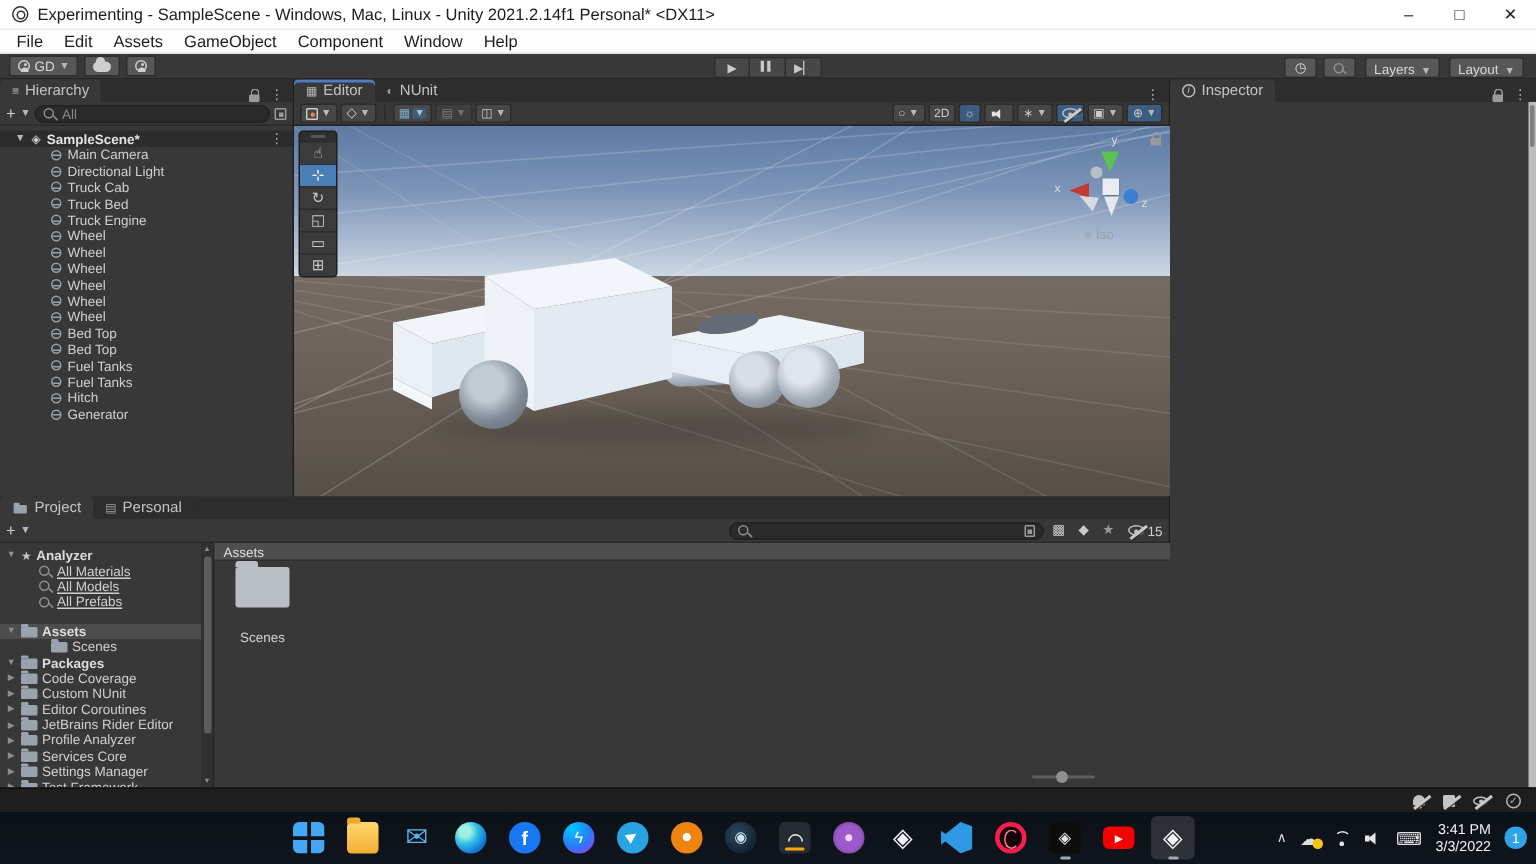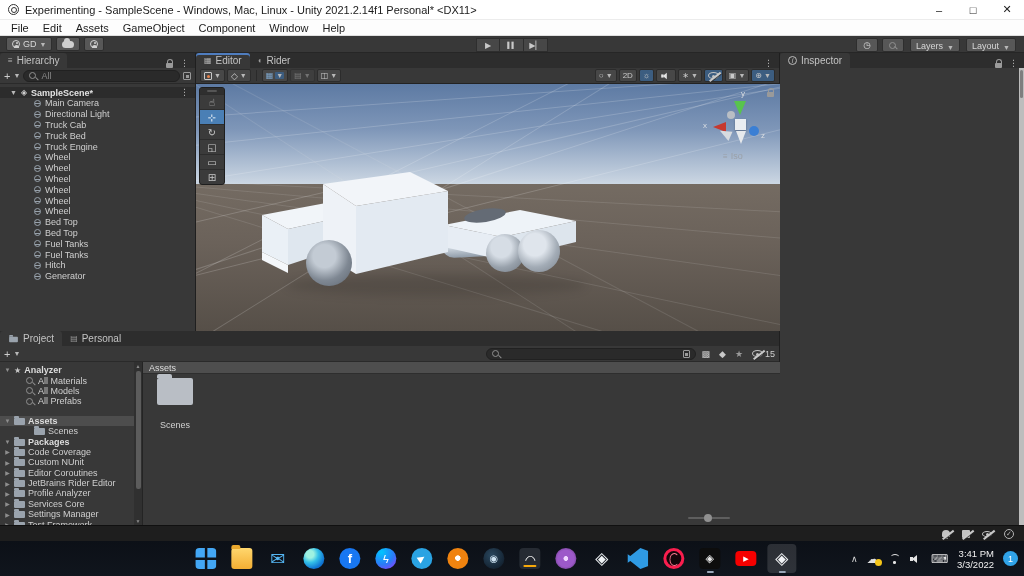--- a/index.html
+++ b/index.html
@@ -120,21 +120,21 @@
   .project{left:0;top:331px;width:780px;height:194px;background:#383838;border-right:1px solid #1f1f1f;}
   .proj-tools{height:16px;background:#383838;border-bottom:1px solid #2a2a2a;display:flex;align-items:center;padding:0 4px;position:relative;}
   .proj-body{position:absolute;left:0;top:31px;width:780px;height:163px;display:flex;}
   .ptree{width:143px;height:163px;background:#383838;border-right:1px solid #242424;position:relative;overflow:hidden;padding-top:3px;}
   .prow{display:flex;align-items:center;height:10.4px;font-size:9px;color:#cfcfcf;gap:3px;padding-left:4px;white-space:nowrap;}
   .prow .car{width:7px;font-size:6px;color:#8e8e8e;text-align:center;flex:none;}
   .prow.sel{background:#4d4d4d;}
   .prow.gap{margin-top:9px;}
   .prow.fav{font-weight:bold;color:#dcdcdc;}
   .prow.root{font-weight:bold;color:#dcdcdc;}
-  .prow.favitem{padding-left:16px;}
+  .prow.favitem{padding-left:16px;text-decoration:underline;}
   .prow.sub{padding-left:24px;}
   .prow.pkg{}
   .i-star{color:#c8c8c8;font-size:8px;flex:none;}
   .icon-folder{width:11px;height:7px;background:#9aa3ad;border-radius:1px;position:relative;flex:none;margin-top:1px;}
   .icon-folder::before{content:"";position:absolute;left:0;top:-2px;width:5px;height:2px;background:#9aa3ad;border-radius:1px 1px 0 0;}
   .tree-scroll{position:absolute;right:0;top:0;width:8px;height:163px;background:#303030;}
   .tree-scroll .arr{position:absolute;left:0;width:8px;color:#8a8a8a;font-size:5px;text-align:center;}
   .tree-scroll .thumb{position:absolute;left:1.5px;top:9px;width:5px;height:118px;background:#5c5c5c;border-radius:2px;}
   .passets{flex:1;position:relative;background:#383838;}
   .passets-head{height:12px;background:#4e4e4e;display:flex;align-items:center;padding-left:6px;font-size:9px;color:#dedede;border-bottom:1px solid #2e2e2e;}
@@ -365,21 +365,21 @@
   </div>
 
   <div class="abs scenewrap">
     <div class="tabbar">
       <div class="tab active focus">
         <span style="font-size:8px;color:#b5b5b5;">▦</span>
         <span>Editor</span>
       </div>
       <div class="tab">
         <span style="font-size:8px;color:#9d9d9d;">◐</span>
-        <span>Rider</span>
+        <span>NUnit</span>
       </div>
       <div class="panel-icons">
           <span class="kebab">⋮</span>
         </div>
     </div>
     <div class="stoolbar">
       <div class="sbtn">
           <span class="orange-dot-sq"></span>
           <span class="caret">▼</span>
         </div>

